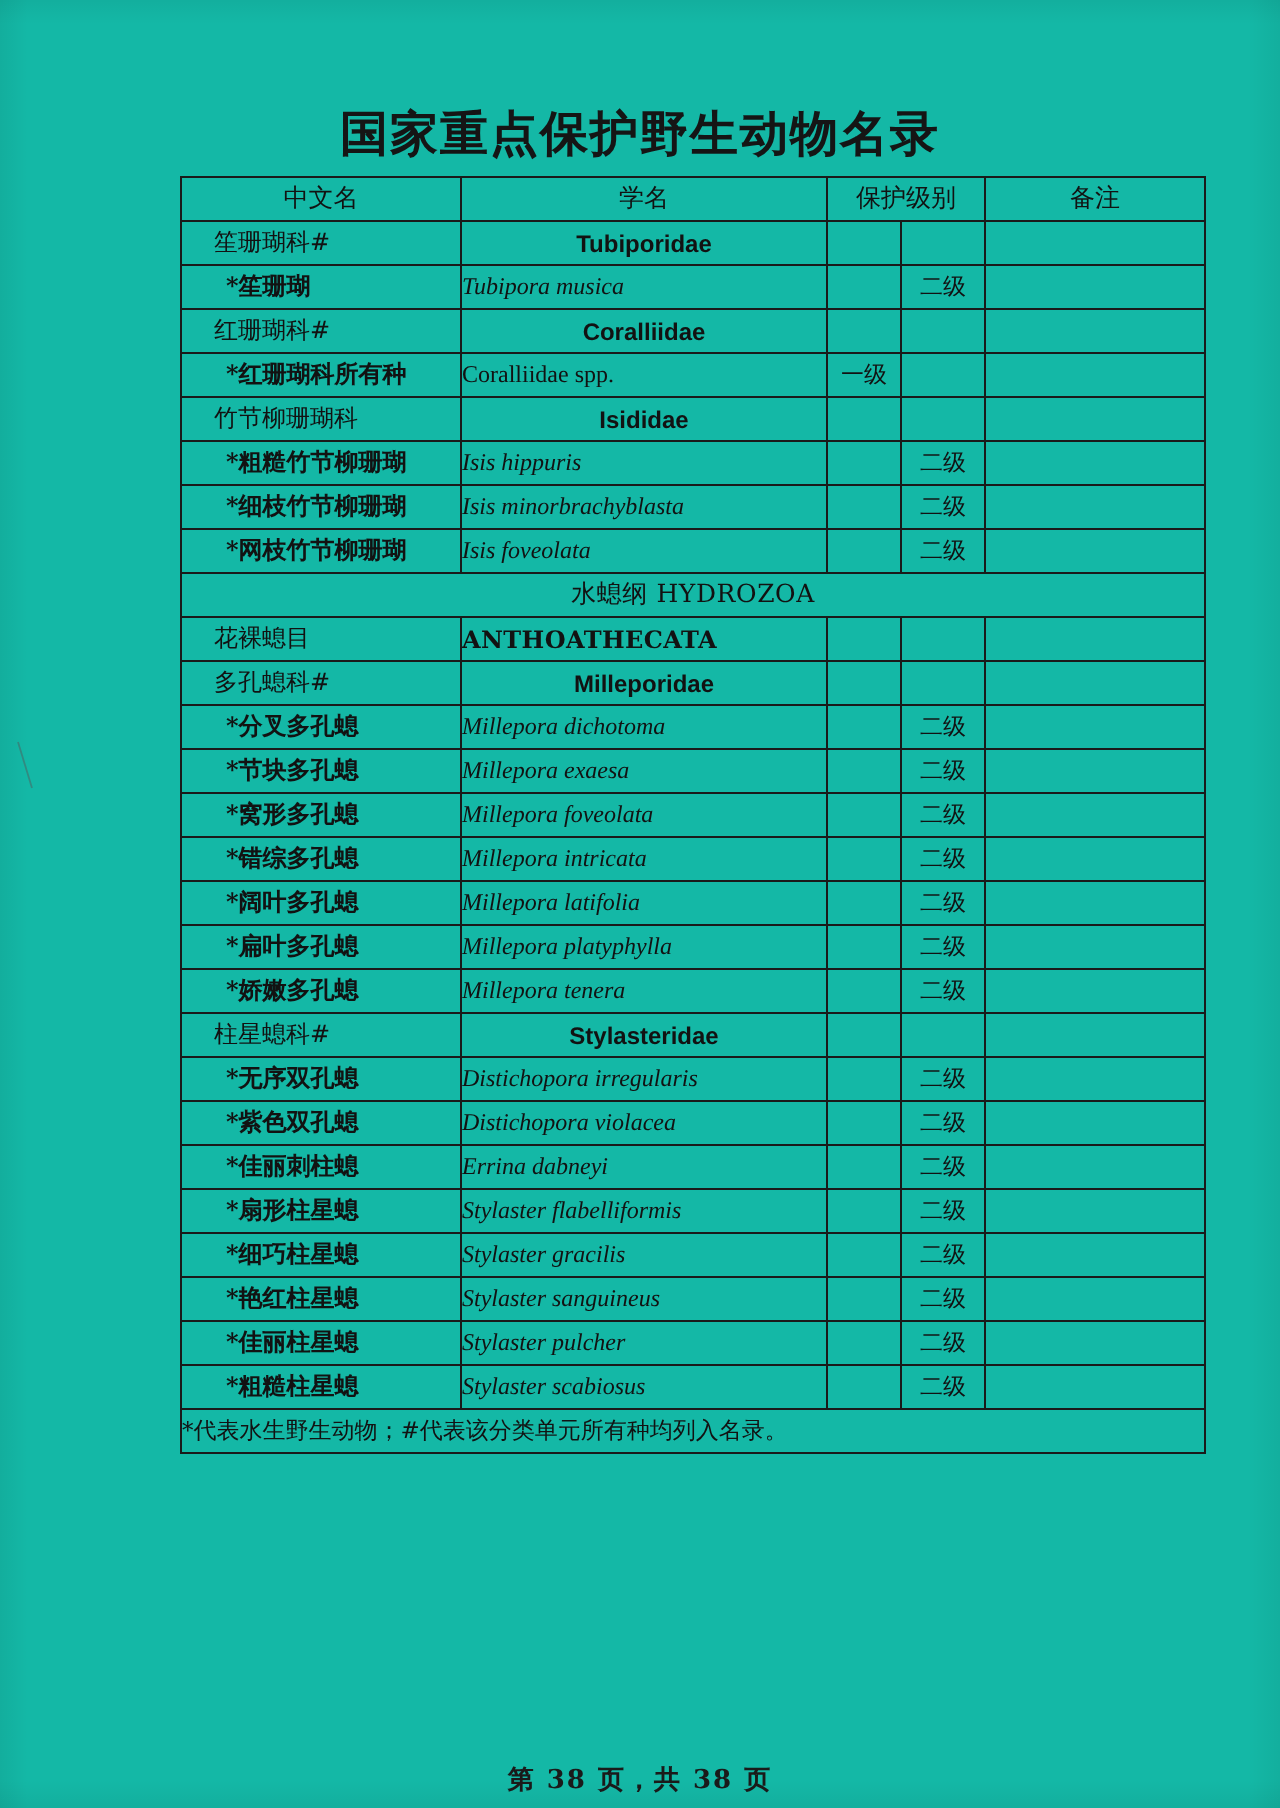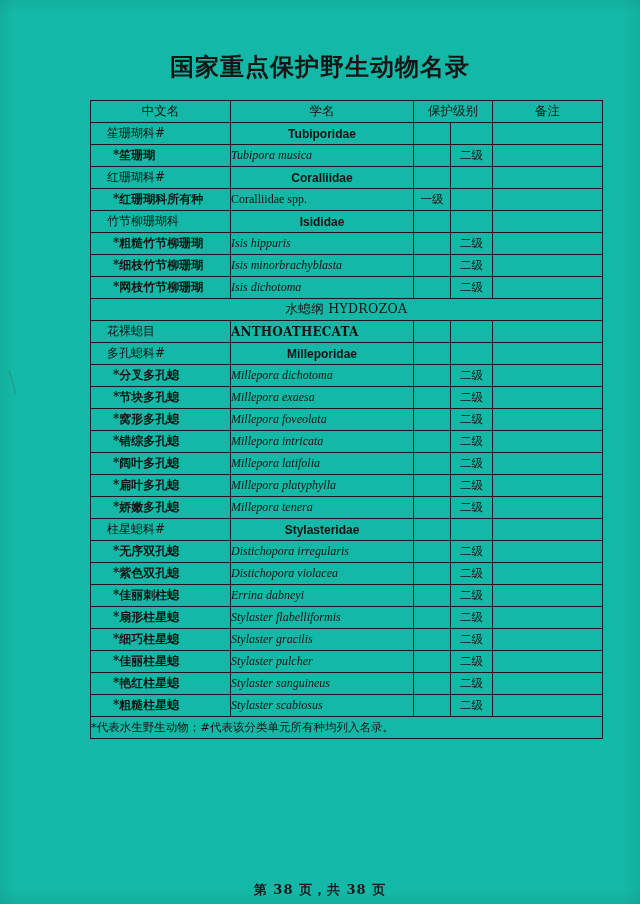--- a/index.html
+++ b/index.html
@@ -71,21 +71,21 @@
     font-size: 24px;
     font-weight: bold;
     letter-spacing: 1px;
     color: #151515;
     font-family: "DejaVu Serif", "Liberation Serif", serif;
   }
 
   .table-wrap {
     position: absolute;
     left: 66px;
-    top: 100px;
+    top: 88px;
     width: 512px;
     padding-left: 24px;
   }
 
   table.listing {
     width: 512px;
     border-collapse: collapse;
     table-layout: fixed;
     color: #121212;
   }
@@ -264,21 +264,21 @@
           </tr>
           <tr>
             <td class="cn-cell species">*细枝竹节柳珊瑚</td>
             <td class="sci-cell species">Isis minorbrachyblasta</td>
             <td class="lvl-cell"></td>
             <td class="lvl-cell">二级</td>
             <td class="note-cell"></td>
           </tr>
           <tr>
             <td class="cn-cell species">*网枝竹节柳珊瑚</td>
-            <td class="sci-cell species">Isis dichotoma</td>
+            <td class="sci-cell species">Isis foveolata</td>
             <td class="lvl-cell"></td>
             <td class="lvl-cell">二级</td>
             <td class="note-cell"></td>
           </tr>
           <tr class="class-row">
             <td colspan="5">水螅纲  HYDROZOA</td>
           </tr>
           <tr>
             <td class="cn-cell indent-1">花裸螅目</td>
             <td class="sci-cell taxon-upper">ANTHOATHECATA</td>
@@ -378,29 +378,29 @@
             <td class="note-cell"></td>
           </tr>
           <tr>
             <td class="cn-cell species">*细巧柱星螅</td>
             <td class="sci-cell species">Stylaster gracilis</td>
             <td class="lvl-cell"></td>
             <td class="lvl-cell">二级</td>
             <td class="note-cell"></td>
           </tr>
           <tr>
+            <td class="cn-cell species">*艳红柱星螅</td>
+            <td class="sci-cell species">Stylaster sanguineus</td>
+            <td class="lvl-cell"></td>
+            <td class="lvl-cell">二级</td>
+            <td class="note-cell"></td>
+          </tr>
+          <tr>
             <td class="cn-cell species">*佳丽柱星螅</td>
             <td class="sci-cell species">Stylaster pulcher</td>
-            <td class="lvl-cell"></td>
-            <td class="lvl-cell">二级</td>
-            <td class="note-cell"></td>
-          </tr>
-          <tr>
-            <td class="cn-cell species">*艳红柱星螅</td>
-            <td class="sci-cell species">Stylaster sanguineus</td>
             <td class="lvl-cell"></td>
             <td class="lvl-cell">二级</td>
             <td class="note-cell"></td>
           </tr>
           <tr>
             <td class="cn-cell species">*粗糙柱星螅</td>
             <td class="sci-cell species">Stylaster scabiosus</td>
             <td class="lvl-cell"></td>
             <td class="lvl-cell">二级</td>
             <td class="note-cell"></td>

